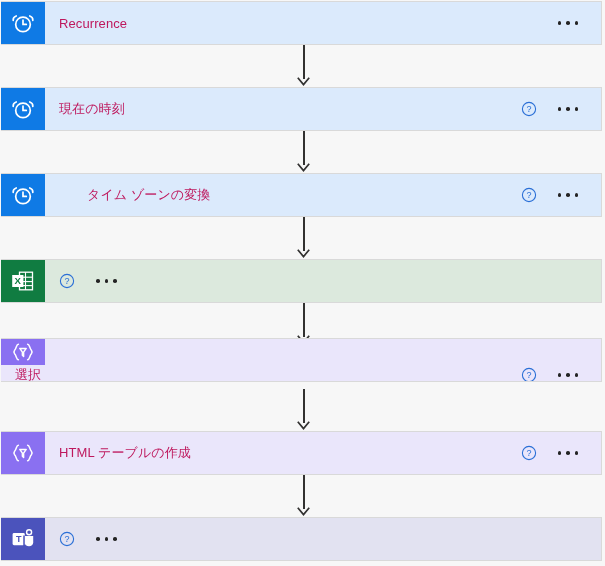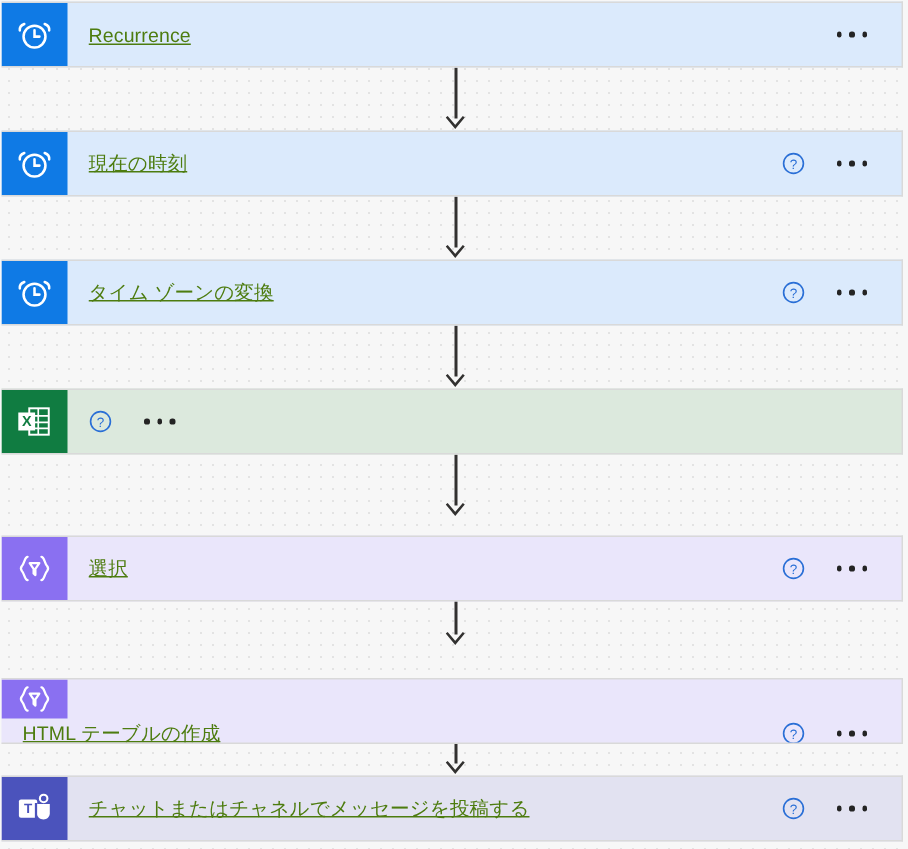--- a/index.html
+++ b/index.html
@@ -56,27 +56,26 @@
   .body {
     flex: 1;
     display: flex;
     align-items: center;
     padding-left: 14px;
     padding-right: 8px;
     min-width: 0;
   }
   .title {
     font-size: 13px;
-    color: #4d7c0f;
+    color: #be185d;
     letter-spacing: 0.1px;
     white-space: nowrap;
     overflow: hidden;
     text-overflow: ellipsis;
     flex: 1;
-    text-decoration: underline;
   }
   .actions {
     display: flex;
     align-items: center;
     gap: 20px;
     padding-right: 14px;
   }
   .help-icon {
     width: 16px;
     height: 16px;
@@ -210,21 +209,21 @@
             </svg>
           </span>
           <span class="ellipsis">
             <i></i>
             <i></i>
             <i></i>
           </span>
         </div>
       </div>
     </div>
-    <div class="step c-blue" style="top: 173px;">
+    <div class="step c-blue" style="top: 173px; gap: 28px;">
       <div class="icon-tile t-blue">
         <svg class="step-icon" width="26" height="26" viewBox="0 0 26 26">
           <g fill="none" stroke="#ffffff" stroke-width="1.7" stroke-linecap="round">
             <circle cx="13" cy="14.4" r="7.3"></circle>
             <path d="M6.2 6.0 C4.1 6.8 3.0 8.6 3.2 10.3"></path>
             <path d="M19.8 6.0 C21.9 6.8 23.0 8.6 22.8 10.3"></path>
             <path d="M13 10.2 V14.4 H16.3"></path>
           </g>
         </svg>
       </div>
@@ -266,21 +265,21 @@
             </svg>
           </span>
           <span class="ellipsis">
             <i></i>
             <i></i>
             <i></i>
           </span>
         </div>
       </div>
     </div>
-    <div class="step c-purple" style="top: 357px;">
+    <div class="step c-purple" style="top: 338px; flex-direction: column;">
       <div class="icon-tile t-purple">
         <svg class="step-icon" width="26" height="26" viewBox="0 0 26 26">
           <g fill="none" stroke="#ffffff" stroke-width="1.5" stroke-linecap="round" stroke-linejoin="round">
             <path d="M8.4 5.2 C6.3 5.2 6.5 9.4 4.6 11.3 C3.9 12.2 3.9 13.8 4.6 14.7 C6.5 16.6 6.3 20.8 8.4 20.8"></path>
             <path d="M17.6 5.2 C19.7 5.2 19.5 9.4 21.4 11.3 C22.1 12.2 22.1 13.8 21.4 14.7 C19.5 16.6 19.7 20.8 17.6 20.8"></path>
             <path d="M9.8 9.4 H16.2 L13.6 13.2 V17.4 L12.4 16.3 V13.2 Z"></path>
           </g>
         </svg>
       </div>
       <div class="body">
@@ -293,21 +292,21 @@
             </svg>
           </span>
           <span class="ellipsis">
             <i></i>
             <i></i>
             <i></i>
           </span>
         </div>
       </div>
     </div>
-    <div class="step c-purple" style="top: 452px; flex-direction: column;">
+    <div class="step c-purple" style="top: 431px;">
       <div class="icon-tile t-purple">
         <svg class="step-icon" width="26" height="26" viewBox="0 0 26 26">
           <g fill="none" stroke="#ffffff" stroke-width="1.5" stroke-linecap="round" stroke-linejoin="round">
             <path d="M8.4 5.2 C6.3 5.2 6.5 9.4 4.6 11.3 C3.9 12.2 3.9 13.8 4.6 14.7 C6.5 16.6 6.3 20.8 8.4 20.8"></path>
             <path d="M17.6 5.2 C19.7 5.2 19.5 9.4 21.4 11.3 C22.1 12.2 22.1 13.8 21.4 14.7 C19.5 16.6 19.7 20.8 17.6 20.8"></path>
             <path d="M9.8 9.4 H16.2 L13.6 13.2 V17.4 L12.4 16.3 V13.2 Z"></path>
           </g>
         </svg>
       </div>
       <div class="body">
@@ -331,21 +330,20 @@
       <div class="icon-tile t-indigo">
         <svg class="step-icon" width="26" height="26" viewBox="0 0 26 26">
           <rect x="2.6" y="7.0" width="12.2" height="12.2" rx="1.4" fill="#ffffff"></rect>
           <text x="8.7" y="16.0" font-family="Liberation Sans, sans-serif" font-size="9" font-weight="bold" fill="#4b53bc" text-anchor="middle">T</text>
           <circle cx="19.1" cy="6.3" r="2.5" fill="none" stroke="#ffffff" stroke-width="1.4"></circle>
           <path d="M14.6 10.0 H23.2 V16.2 C23.2 18.6 21.3 20.3 19.0 20.3 C16.6 20.3 14.6 18.6 14.6 16.2 Z" fill="#ffffff"></path>
           <path d="M14.0 9.4 V20.8" stroke="#4b53bc" stroke-width="1.5"></path>
         </svg>
       </div>
       <div class="body">
-        <div class="title">チャットまたはチャネルでメッセージを投稿する</div>
         <div class="actions">
           <span>
             <svg class="help-icon" viewBox="0 0 16 16">
               <circle cx="8" cy="8" r="6.6" fill="none" stroke="#2a6fd6" stroke-width="1.1"></circle>
               <text x="8" y="11.4" font-family="Liberation Sans, sans-serif" font-size="9" fill="#2a6fd6" text-anchor="middle">?</text>
             </svg>
           </span>
           <span class="ellipsis">
             <i></i>
             <i></i>

